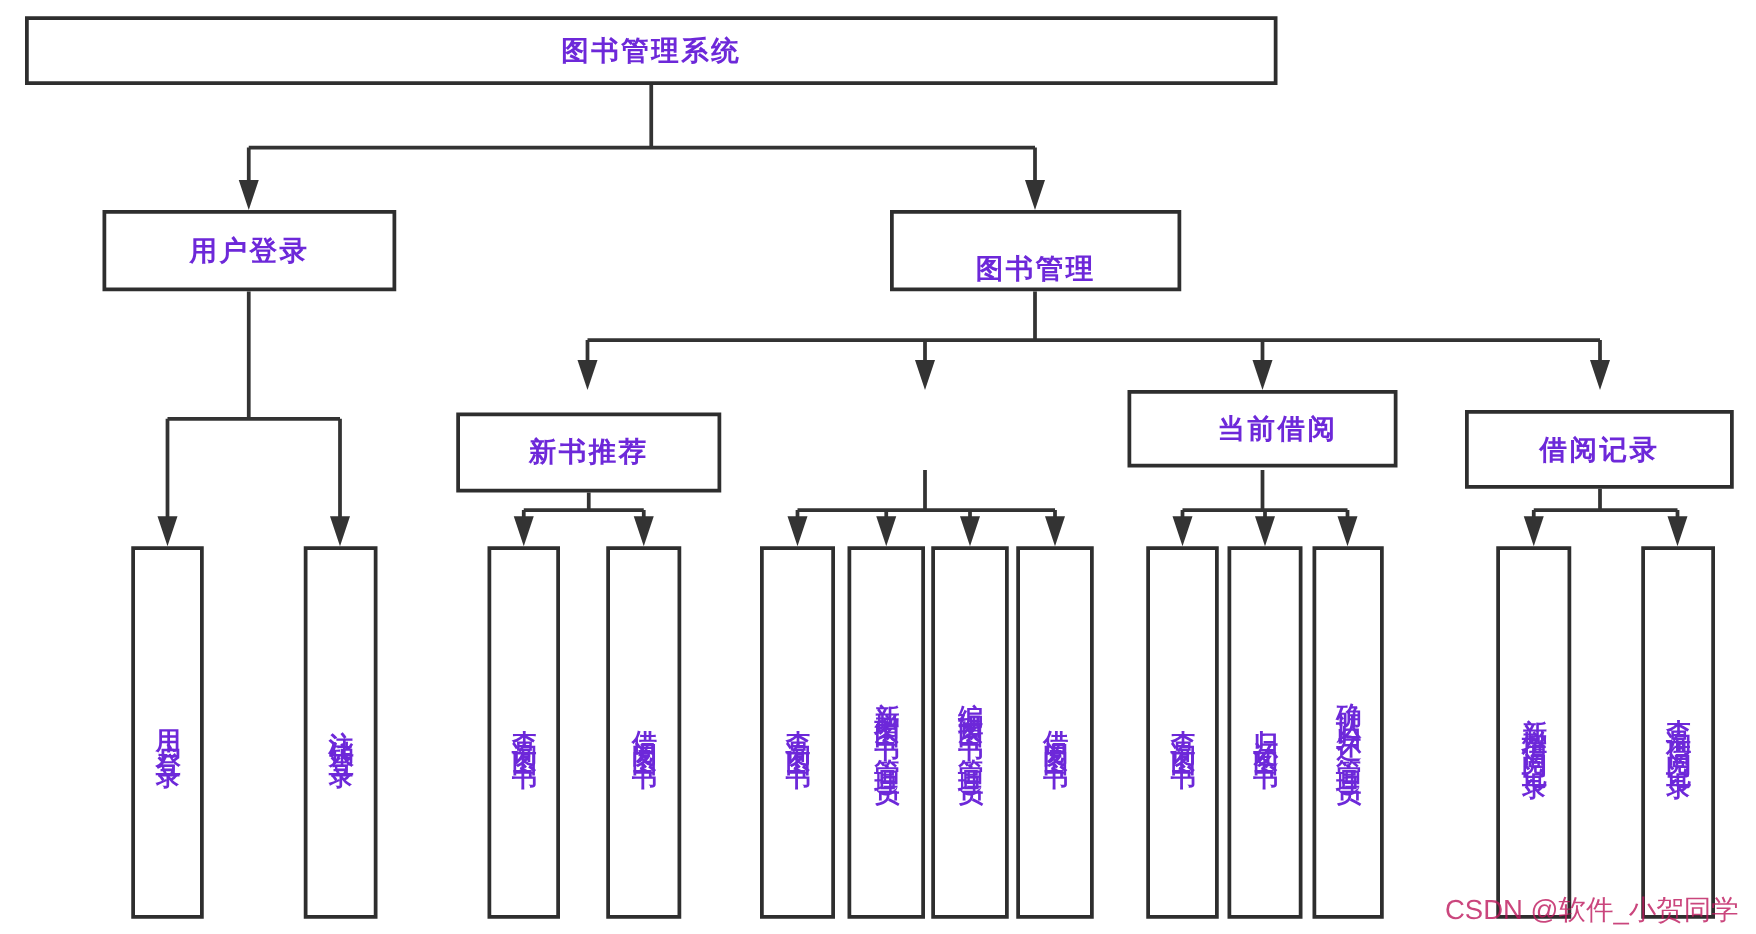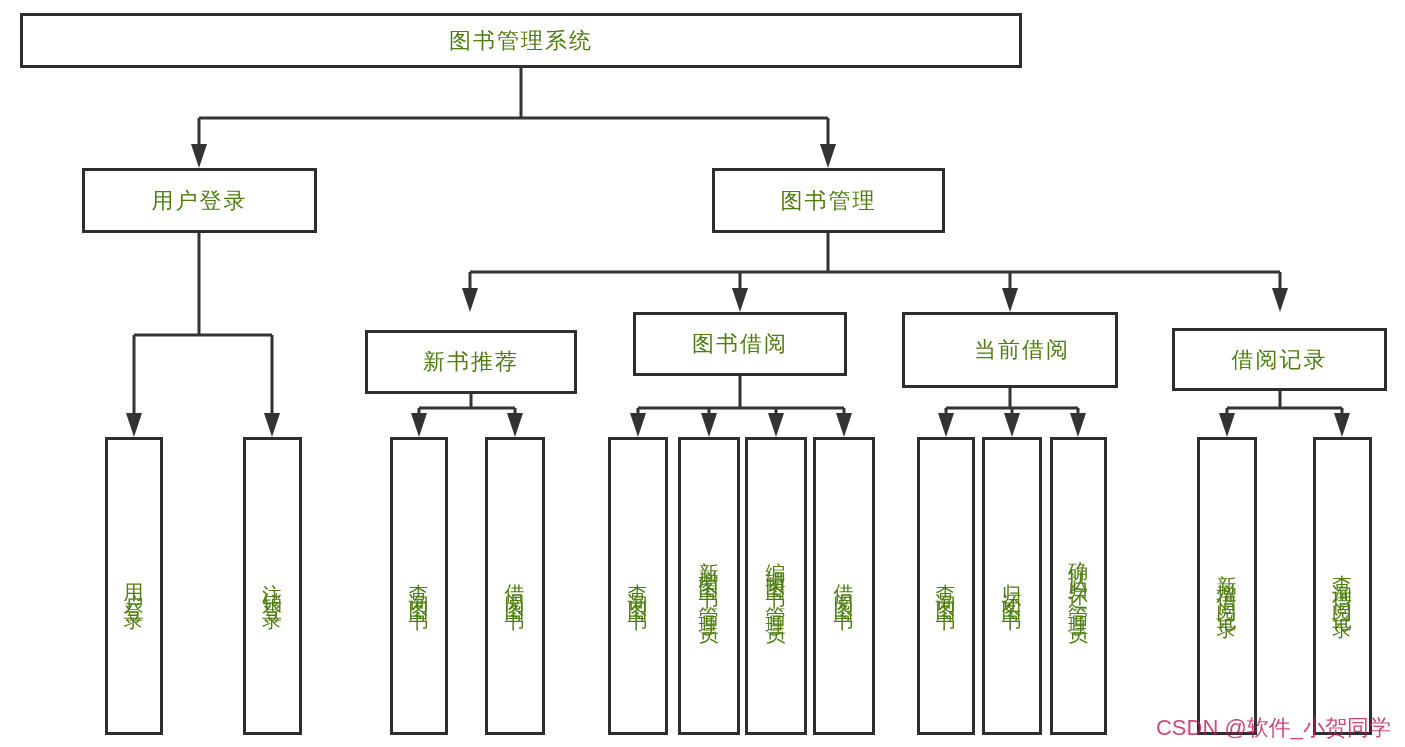--- a/index.html
+++ b/index.html
@@ -21,21 +21,22 @@
     fill:#333333;stroke:none;
   }
   .node{
     position:absolute;
     box-sizing:border-box;
     border:3px solid #2e2e2e;
     background:#ffffff;
     display:flex;
     align-items:center;
     justify-content:center;
-    color:#4d7c0f;
+    color:#6d28d9;
+    font-weight:bold;
   }
   .node.h .label{
     font-size:22px;
     letter-spacing:2px;
     white-space:nowrap;
   }
   .node.v .label{
     writing-mode:vertical-rl;
     text-orientation:upright;
     font-size:20px;
@@ -110,30 +111,27 @@
       <line x1="1342" x2="1342" y1="408" y2="419"></line>
       <path class="arrowhead" d="M 1334 413 L 1350 413 L 1342 437 Z"></path>
     </svg>
 
   <div class="node h" style="left: 20px; top: 13px; width: 1002px; height: 55px;">
       <span class="label">图书管理系统</span>
     </div>
     <div class="node h" style="left: 82px; top: 168px; width: 235px; height: 65px;">
       <span class="label">用户登录</span>
     </div>
-    <div class="node h" style="left: 712px; top: 168px; width: 233px; height: 65px;">
+    <div class="node h" style="left: 712px; top: 168px; width: 233px; height: 65px; align-items: flex-end;">
       <span class="label">图书管理</span>
     </div>
     <div class="node h" style="left: 365px; top: 312px; width: 212px; height: 64px; margin-top: 18px;">
       <span class="label">新书推荐</span>
     </div>
-    <div class="node h" style="left: 633px; top: 312px; width: 214px; height: 64px;">
-      <span class="label">图书借阅</span>
-    </div>
-    <div class="node h" style="left: 902px; top: 312px; width: 216px; height: 76px; padding-left: 24px;">
+    <div class="node h" style="left: 902px; top: 312px; width: 216px; height: 62px; padding-left: 24px;">
       <span class="label">当前借阅</span>
     </div>
     <div class="node h" style="left: 1172px; top: 312px; width: 215px; height: 63px; margin-top: 16px;">
       <span class="label">借阅记录</span>
     </div>
     <div class="node v" style="left: 105px; top: 437px; width: 58px; height: 298px;">
       <span class="label">用户登录</span>
     </div>
     <div class="node v" style="left: 243px; top: 437px; width: 59px; height: 298px;">
       <span class="label">注销登录</span>

